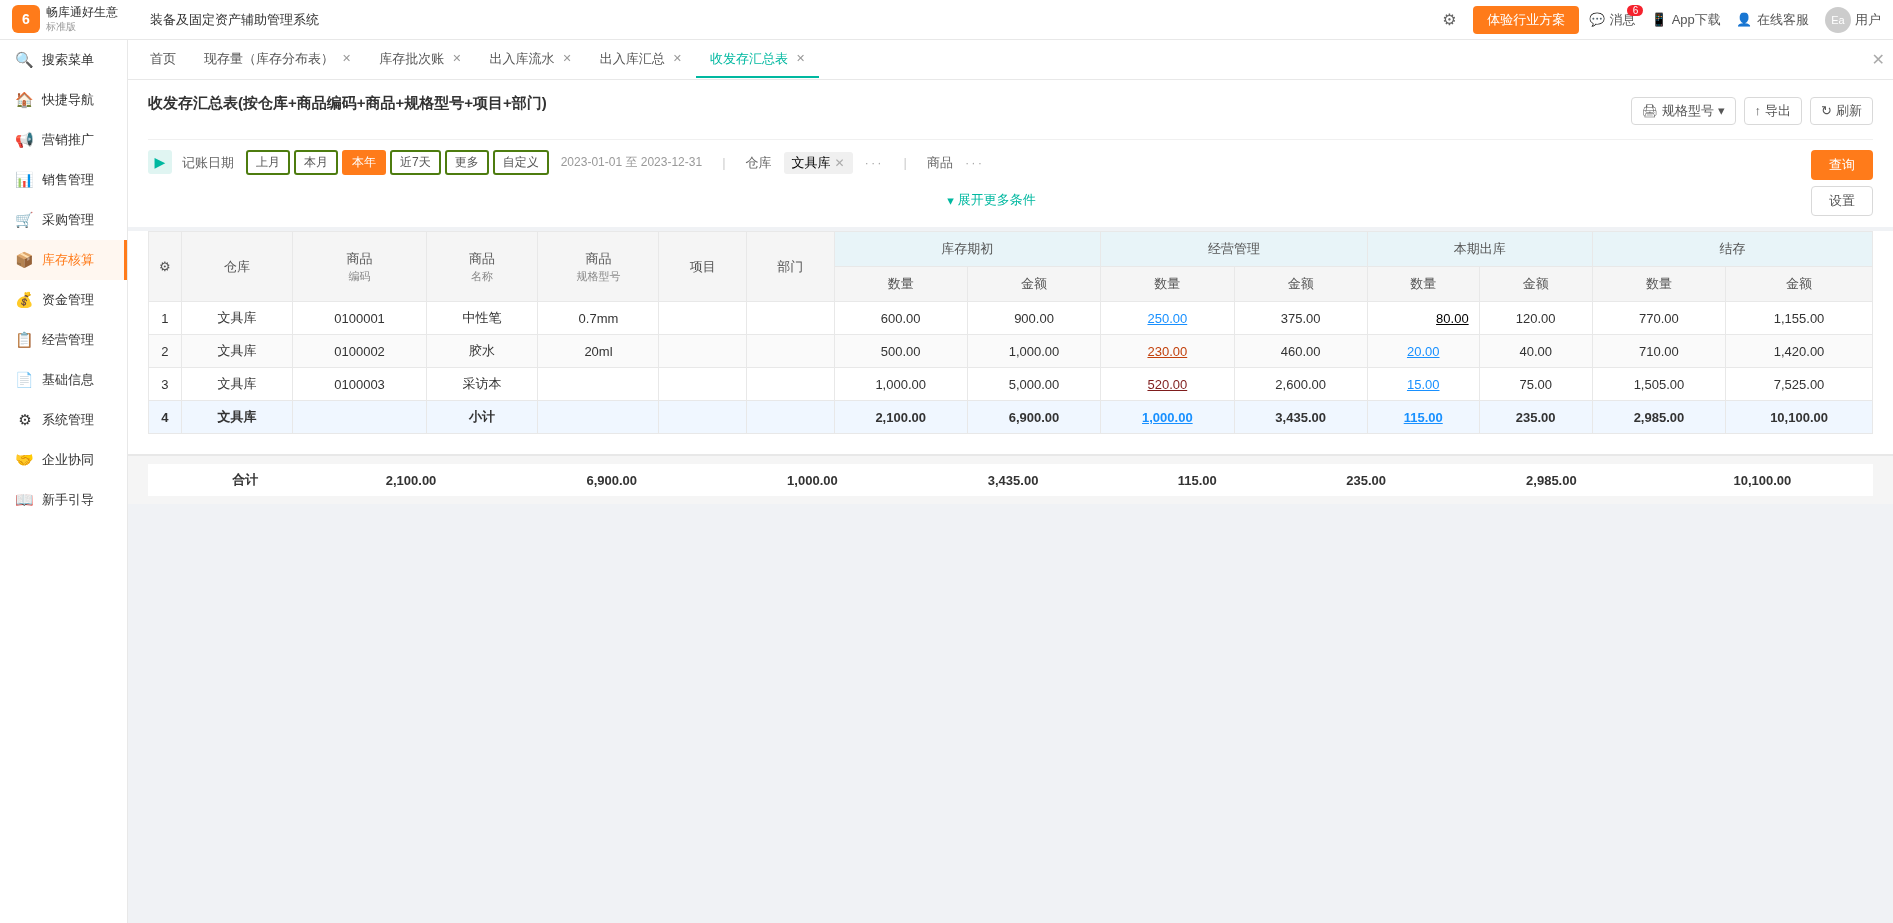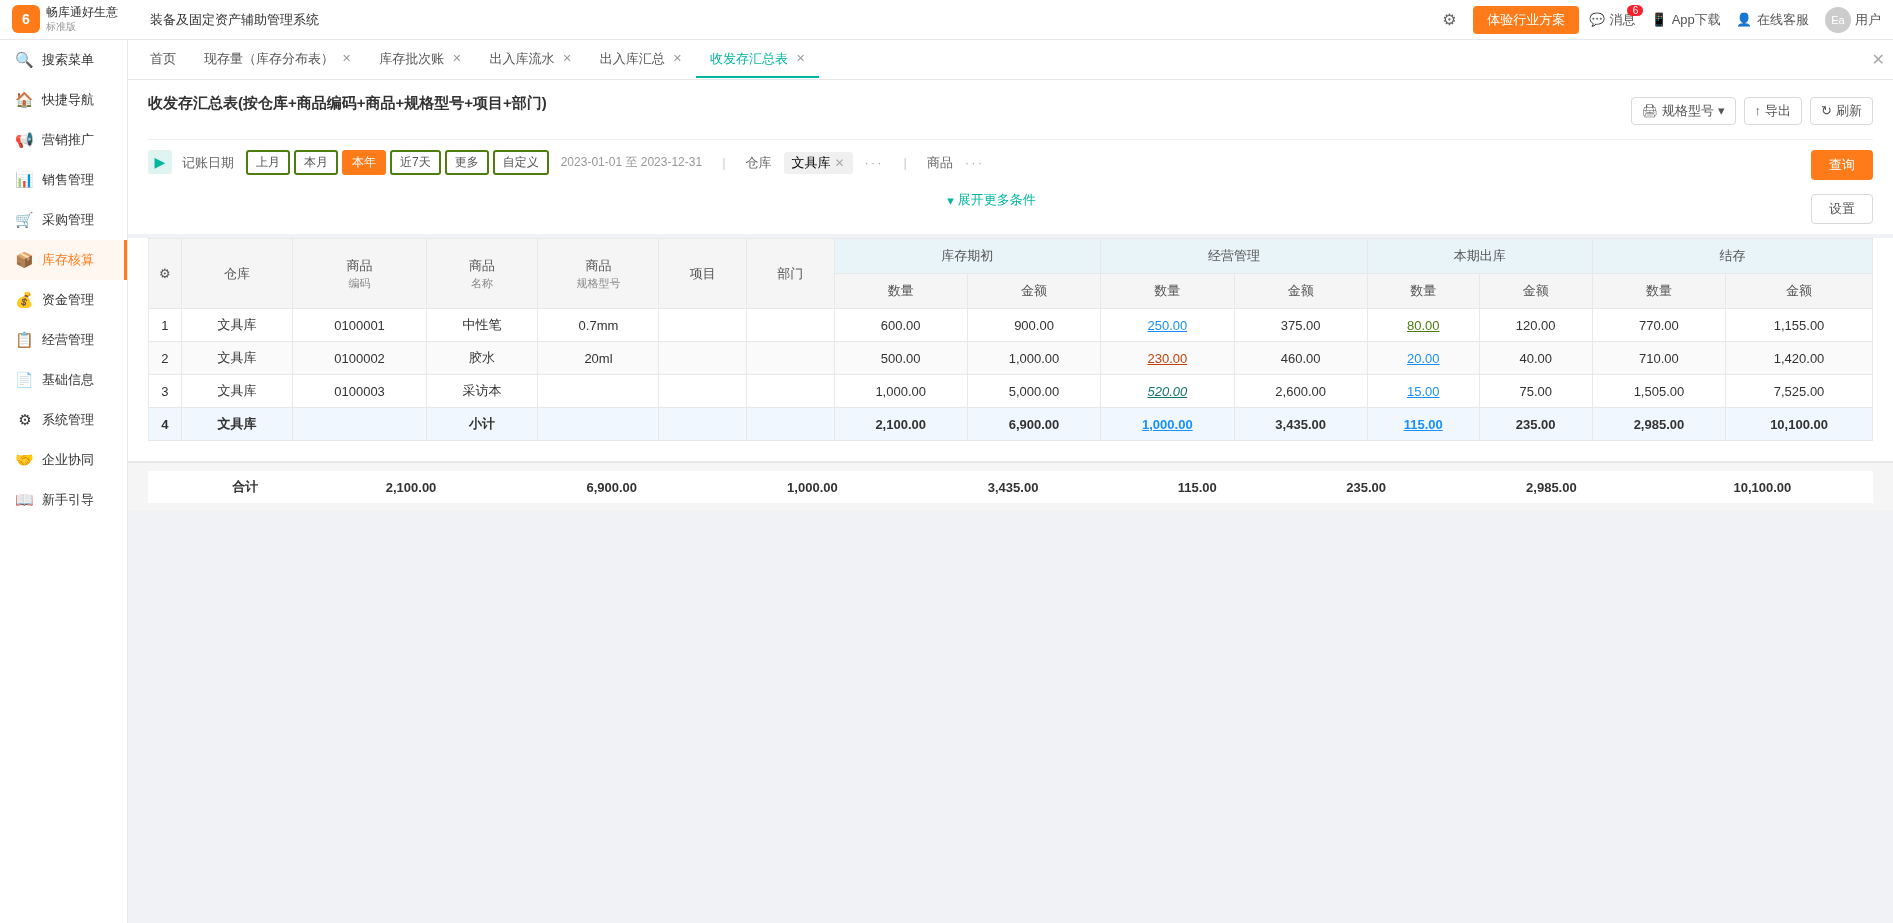--- a/index.html
+++ b/index.html
@@ -237,21 +237,21 @@
                 <span class="filter-label">商品</span>
                 <span class="filter-more-dots">···</span>
               </div>
               <div style="display:flex; justify-content:center; margin-top:8px;">
                 <div class="expand-btn">
                   <span>▾</span>
                   <span>展开更多条件</span>
                 </div>
               </div>
             </div>
-            <div style="display:flex; flex-direction:column; gap:14px;">
+            <div style="display:flex; flex-direction:column; gap:6px;">
               <button class="query-btn">查询</button>
               <button class="settings-sm-btn">设置</button>
             </div>
           </div>
         </div>
 
         <div style="background:#fff; margin-top:4px; padding: 0 20px 20px 20px;">
           <div class="table-container">
             <table>
               <thead>
@@ -285,21 +285,21 @@
     <td>文具库</td>
     <td>0100001</td>
     <td>中性笔</td>
     <td>0.7mm</td>
     <td></td>
     <td></td>
     <td>600.00</td>
     <td>900.00</td>
     <td style="color:#1890ff;text-decoration:underline;cursor:pointer;">250.00</td>
     <td>375.00</td>
-    <td style="color:#4d7c0f;text-decoration:underline;cursor:pointer;">80.00</td>
+    <td style="color:#000000;text-decoration:underline;cursor:pointer;text-align:right;">80.00</td>
     <td>120.00</td>
     <td>770.00</td>
     <td>1,155.00</td>
   </tr>
                   <tr>
     <td>2</td>
     <td>文具库</td>
     <td>0100002</td>
     <td>胶水</td>
     <td>20ml</td>
@@ -317,21 +317,21 @@
                   <tr>
     <td>3</td>
     <td>文具库</td>
     <td>0100003</td>
     <td>采访本</td>
     <td></td>
     <td></td>
     <td></td>
     <td>1,000.00</td>
     <td>5,000.00</td>
-    <td style="color:#0f766e;text-decoration:underline;cursor:pointer;font-style:italic;">520.00</td>
+    <td style="color:#7f1d1d;text-decoration:underline;cursor:pointer;">520.00</td>
     <td>2,600.00</td>
     <td style="color:#1890ff;text-decoration:underline;cursor:pointer;">15.00</td>
     <td>75.00</td>
     <td>1,505.00</td>
     <td>7,525.00</td>
   </tr>
                   <tr class="row-subtotal">
   <td>4</td>
   <td>文具库</td>
   <td></td>

